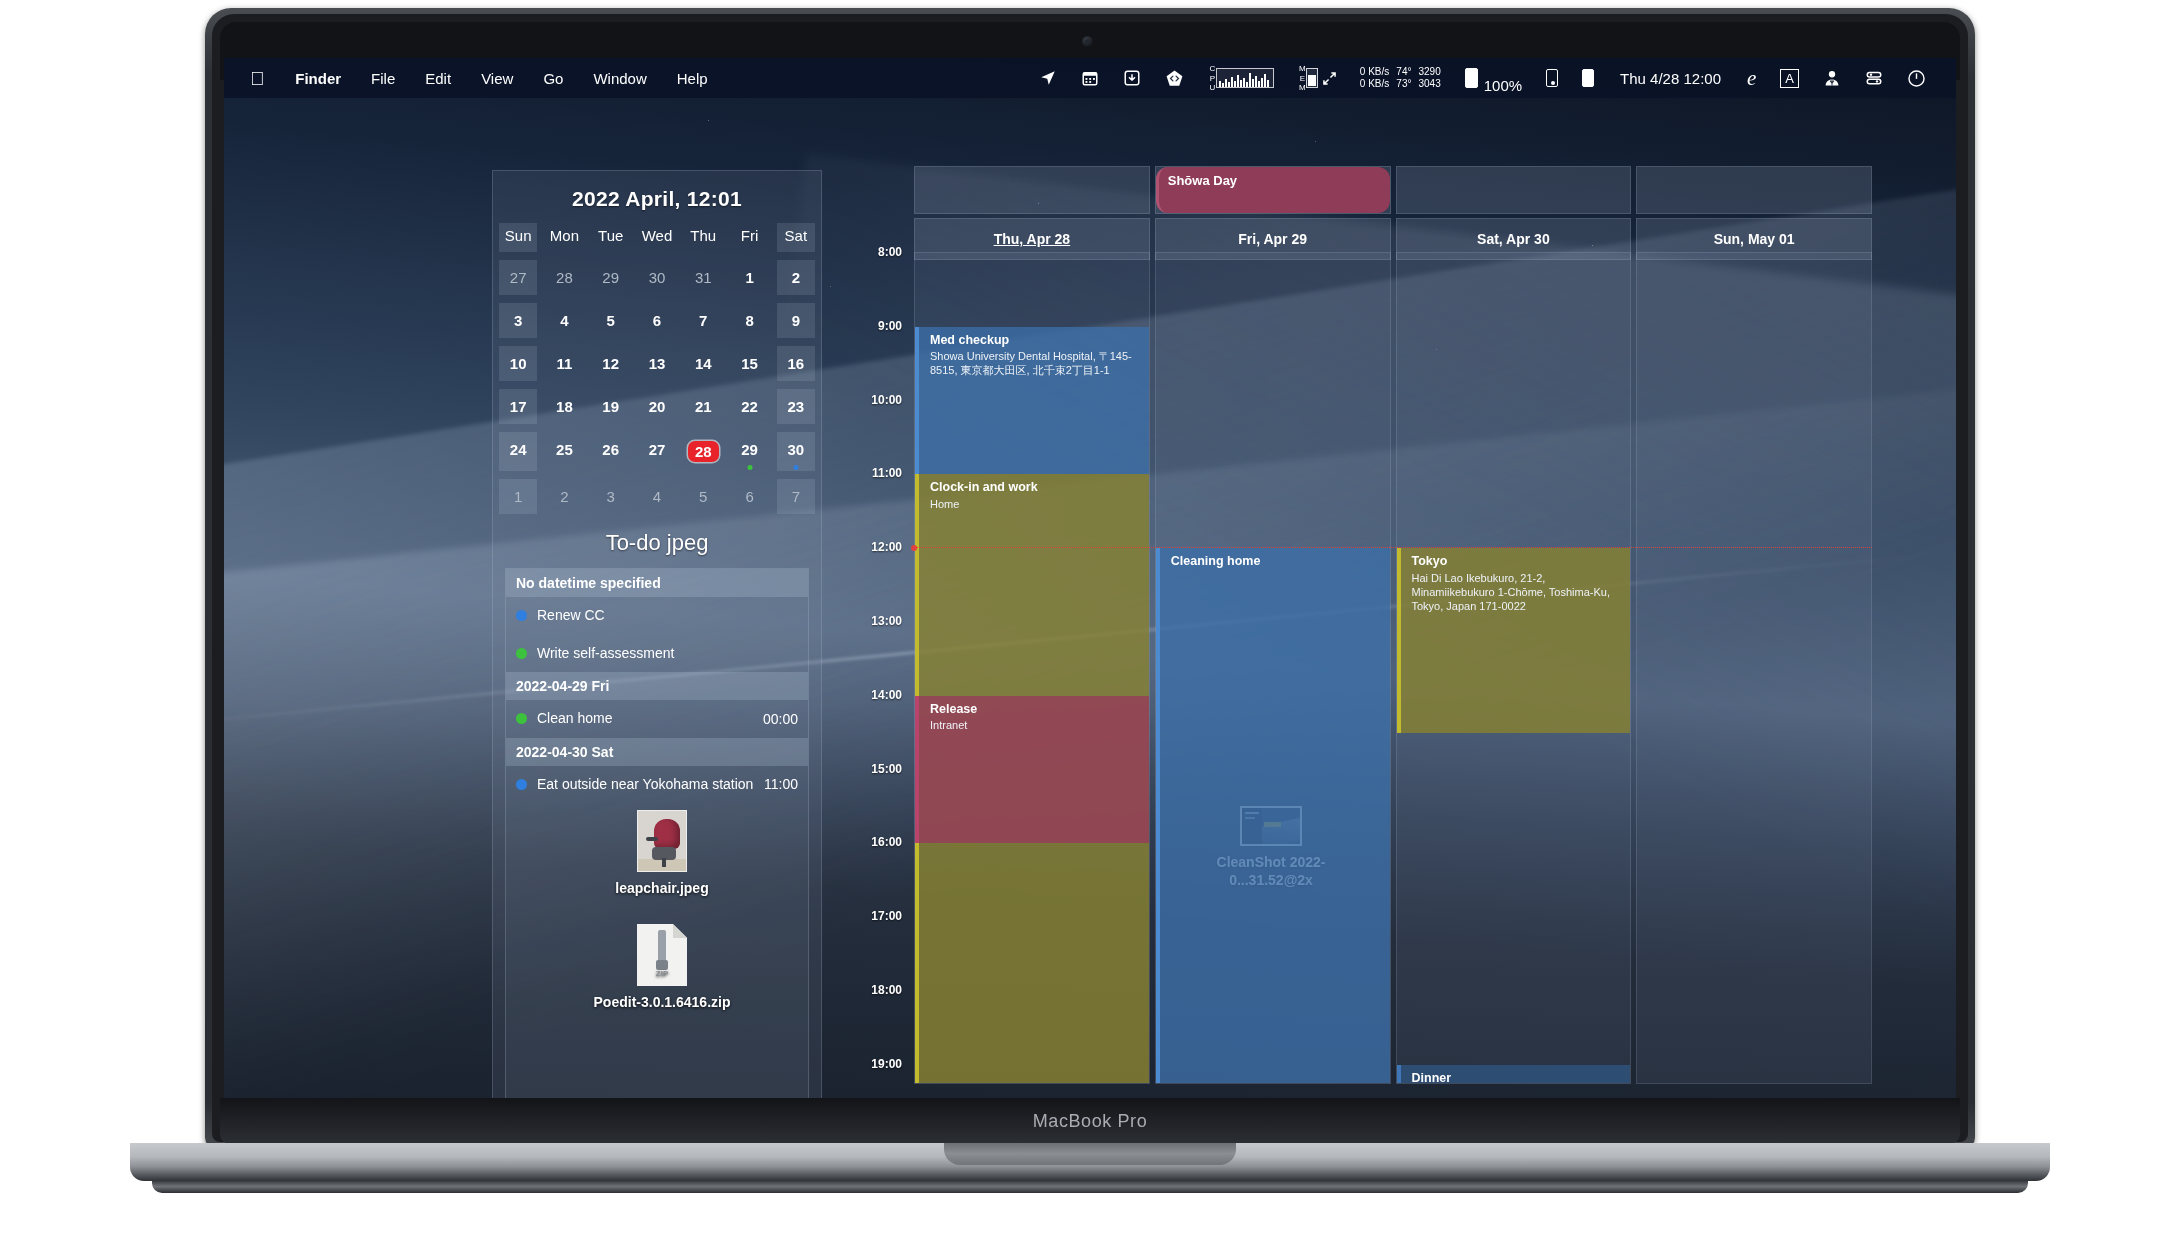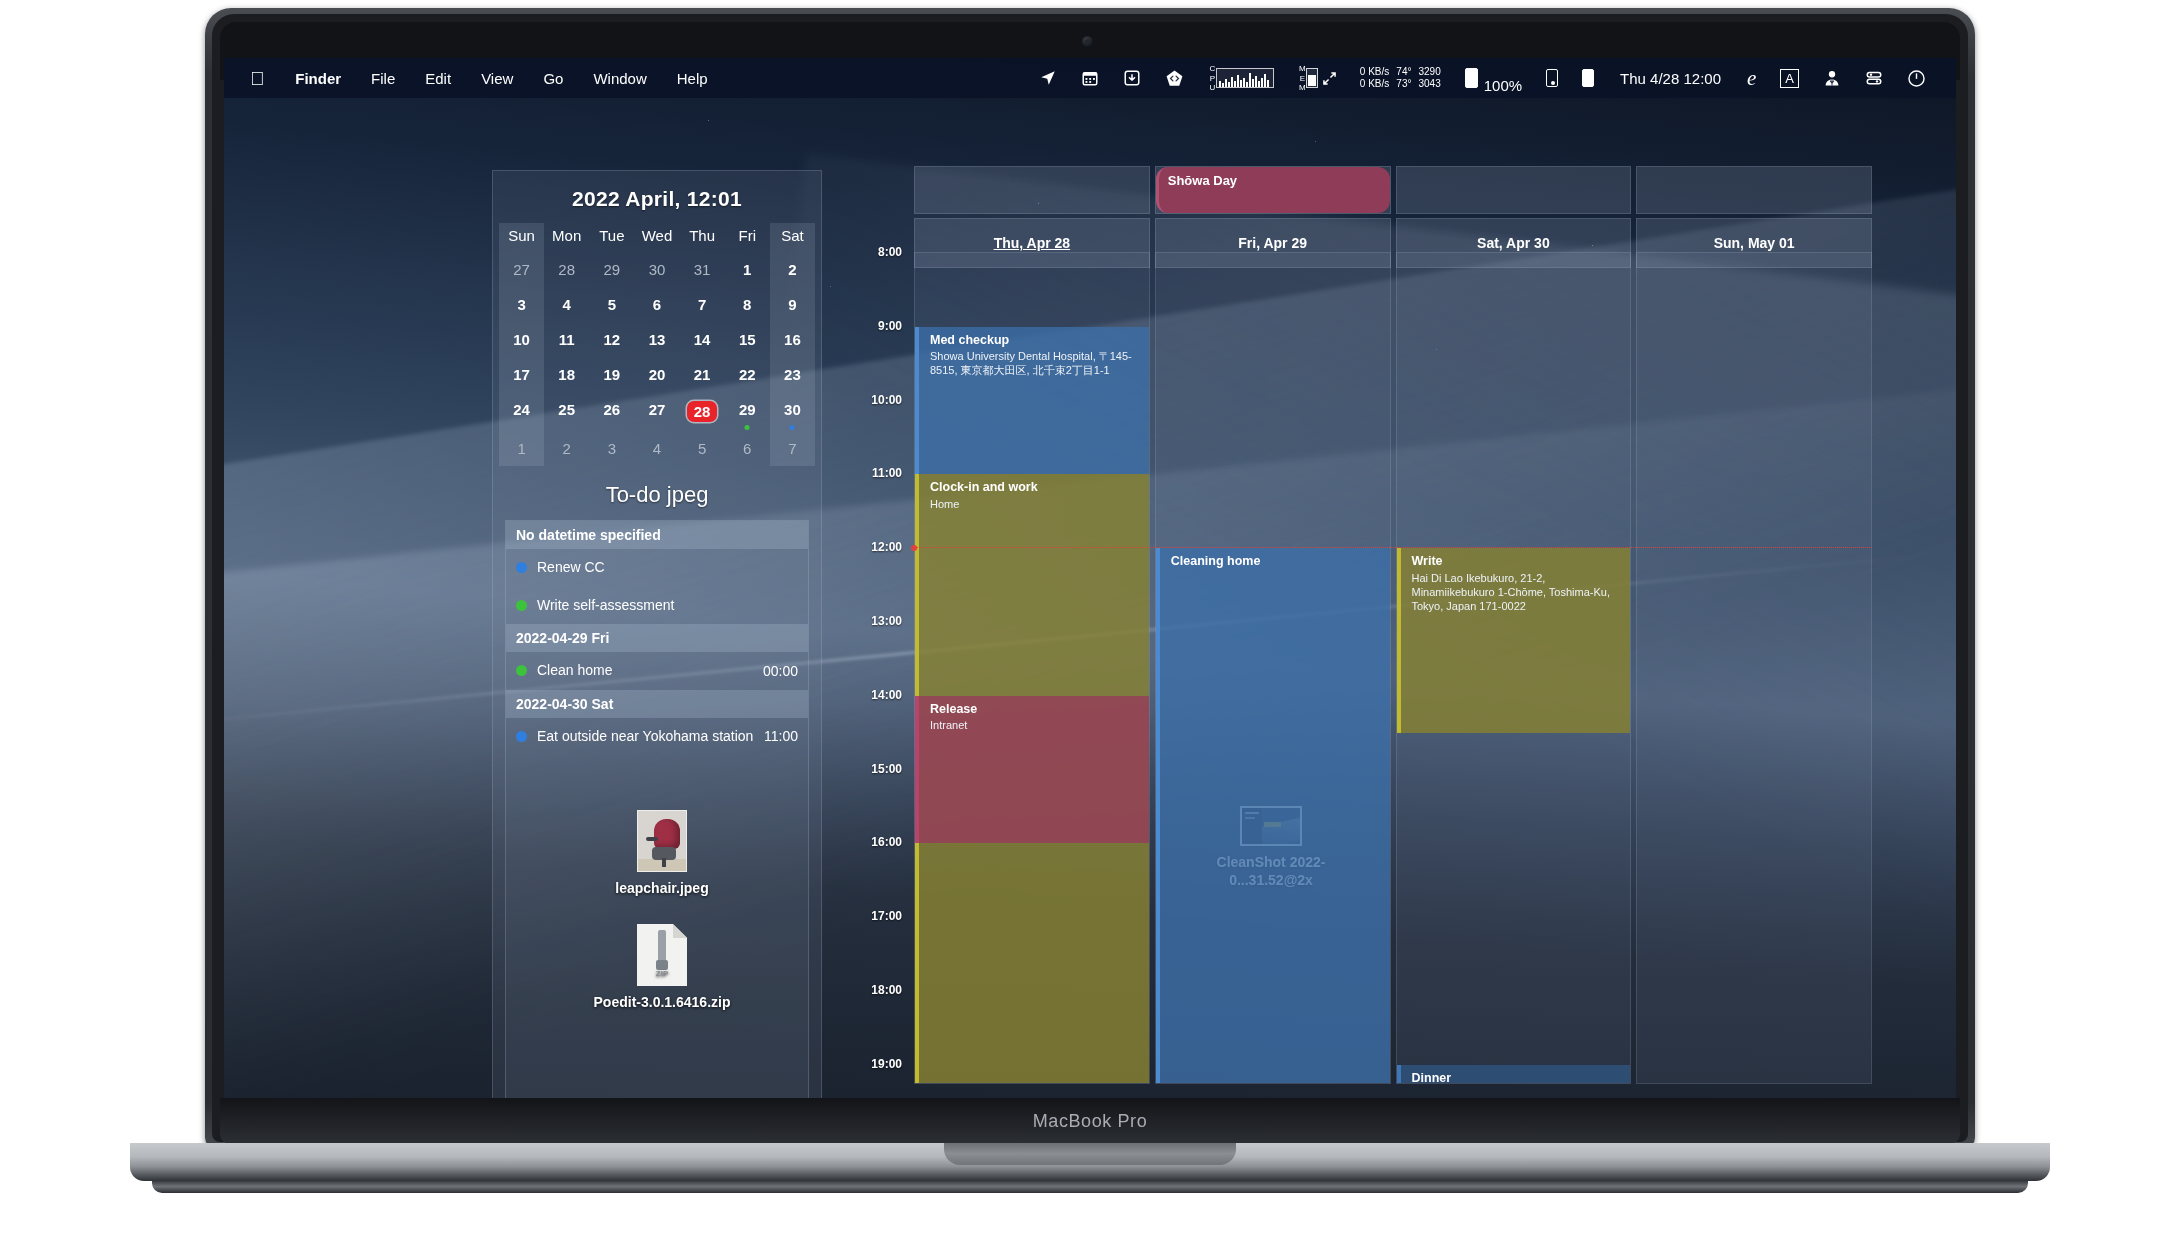--- a/index.html
+++ b/index.html
@@ -114,21 +114,21 @@
   .clock { font-size:15px; padding:0 14px; white-space:nowrap; }
 
   
   .cal-widget {
     position:absolute; left:268px; top:112px; width:330px; height:945px;
     background: rgba(118,132,152,.17);
     border:1px solid rgba(190,205,225,.20);
   }
   .cal-title { text-align:center; color:#fff; font-size:21px; font-weight:bold;
                padding:16px 0 12px; letter-spacing:.3px; text-shadow:0 1px 2px rgba(0,0,0,.5);}
-  .cal-grid { display:grid; grid-template-columns: repeat(7, 1fr); padding:0 6px; }
+  .cal-grid { display:grid; grid-template-columns: repeat(7, 1fr); padding:0 6px;gap:8px; }
   .cal-hdr { text-align:center; color:#fff; font-size:15px; padding:4px 0 8px; }
   .cal-cell { text-align:center; color:#fff; font-size:15px; font-weight:bold; padding:9px 0; position:relative; }
   .cal-cell.dim { color:#b0b9c6; font-weight:normal; }
   .weekend-col { background: rgba(210,222,238,.13); }
   .today-pill { display:inline-block; background:#e8232a; color:#fff; border-radius:7px;
                 padding:2px 7px; box-shadow:0 0 0 1.5px rgba(255,255,255,.55); }
   .dot { position:absolute; left:50%; transform:translateX(-50%); bottom:1px; width:5px; height:5px; border-radius:50%; }
 
   .todo-title { text-align:center; color:#fff; font-size:22px; padding:16px 0 12px; text-shadow:0 1px 2px rgba(0,0,0,.5);}
   .todo-box { margin:0 12px; border:1px solid rgba(190,205,225,.22); background:rgba(120,134,154,.10); height:620px; }
@@ -170,21 +170,21 @@
                background: linear-gradient(200deg, rgba(160,178,200,.5), rgba(30,42,60,.1));
                transform: rotate(-12deg); }
 
   
   .calview { position:absolute; left:600px; top:108px; right:10px; bottom:0; }
   .cv-allday { position:absolute; left:90px; top:0; right:74px; height:48px; display:flex; gap:5px; }
   .cv-allday-cell { flex:1 1 0; background: rgba(150,166,188,.22); border:1px solid rgba(190,205,225,.18); position:relative; }
   .allday-ev { position:absolute; inset:0; background: linear-gradient(180deg,#8e3c57 0%, #7c3149 100%);
                border-left:3px solid #b05272; color:#fff; font-size:13px; font-weight:bold; padding:6px 9px; }
 
-  .cv-headrow { position:absolute; left:90px; top:52px; right:74px; height:50px; display:flex; gap:5px; }
+  .cv-headrow { position:absolute; left:90px; top:52px; right:74px; height:42px; display:flex; gap:5px; }
   .cv-head { flex:1 1 0; background: rgba(150,166,188,.22); border:1px solid rgba(190,205,225,.18);
              color:#fff; font-size:14px; font-weight:bold; display:flex; align-items:center; justify-content:center; }
   .cv-head.today span { text-decoration:underline; }
 
   .cv-body { position:absolute; left:0; top:86px; right:74px; bottom:14px; }
   .cv-times { position:absolute; left:0; top:0; width:86px; height:100%; }
   .cv-time { position:absolute; right:8px; color:#fff; font-size:12px; font-weight:bold;
              transform:translateY(-50%); text-shadow:0 1px 2px rgba(0,0,0,.6); }
   .cv-cols { position:absolute; left:90px; top:0; right:0; bottom:0; display:flex; gap:5px; }
   .cv-col { flex:1 1 0; position:relative; background: rgba(120,138,164,.14);
@@ -528,21 +528,21 @@
                 <div class="ev-s">Intranet</div>
               </div>
             </div>
             <div class="cv-col">
               <div class="ev ev-blue" style="top: 295.238px; height: 553.571px;">
                 <div class="ev-t">Cleaning home</div>
               </div>
             </div>
             <div class="cv-col">
               <div class="ev ev-olive" style="top: 295.238px; height: 184.524px;">
-                <div class="ev-t">Write</div>
+                <div class="ev-t">Tokyo</div>
                 <div class="ev-s">Hai Di Lao Ikebukuro, 21-2, Minamiikebukuro 1-Chōme, Toshima-Ku, Tokyo, Japan 171-0022</div>
               </div>
               <div class="ev ev-navy" style="top: 811.905px; height: 73.8095px;">
                 <div class="ev-t">Dinner</div>
               </div>
             </div>
             <div class="cv-col"></div>
           </div>
       <div class="nowline" style="top: 295.238px; left: 90px;"></div>
         </div>

